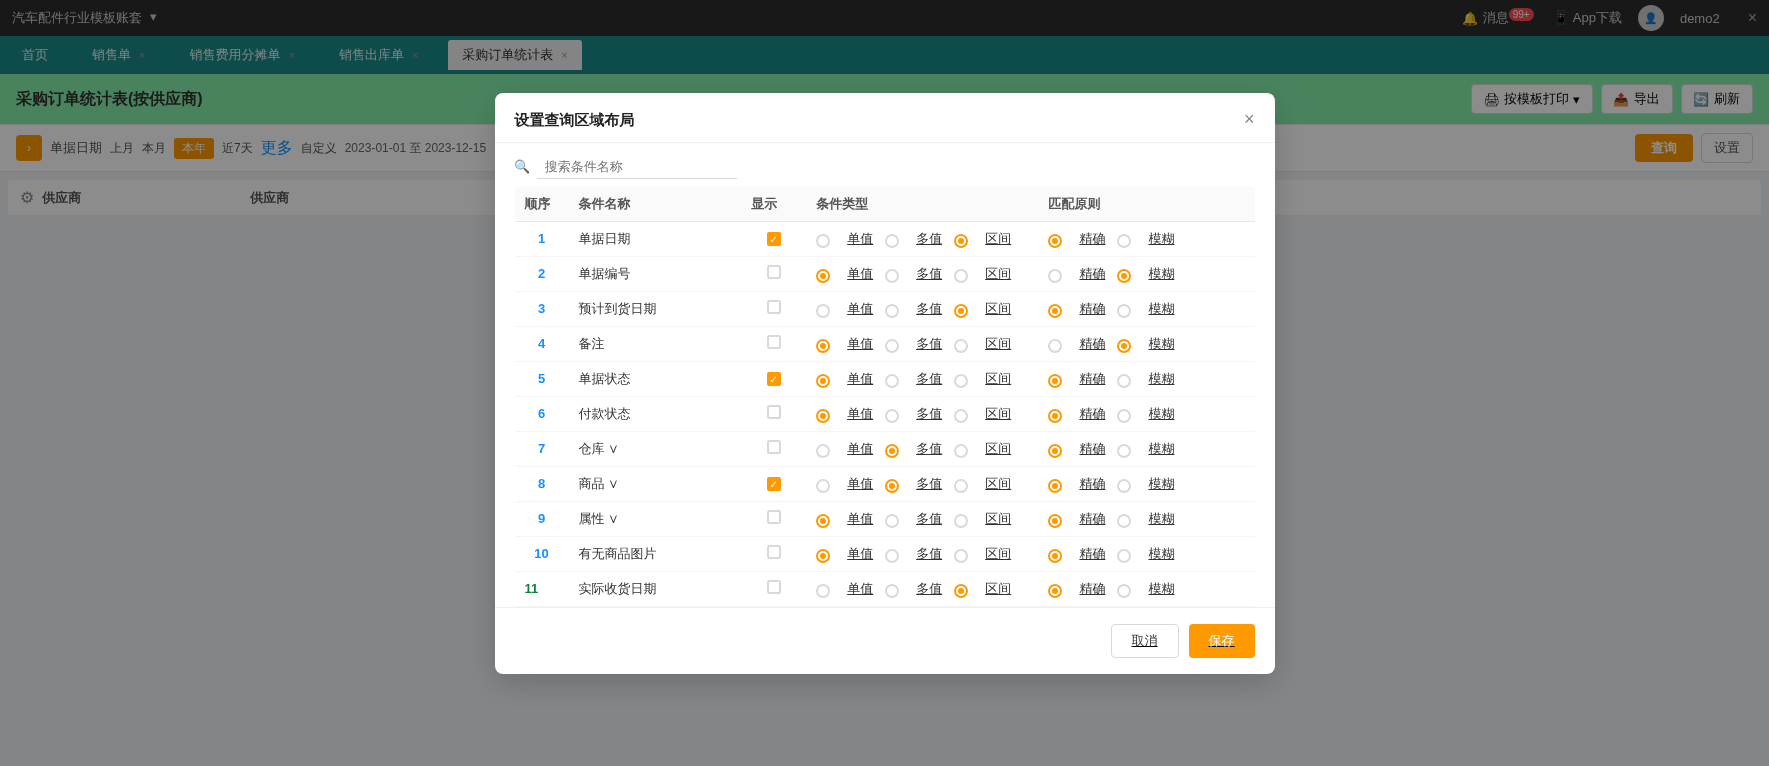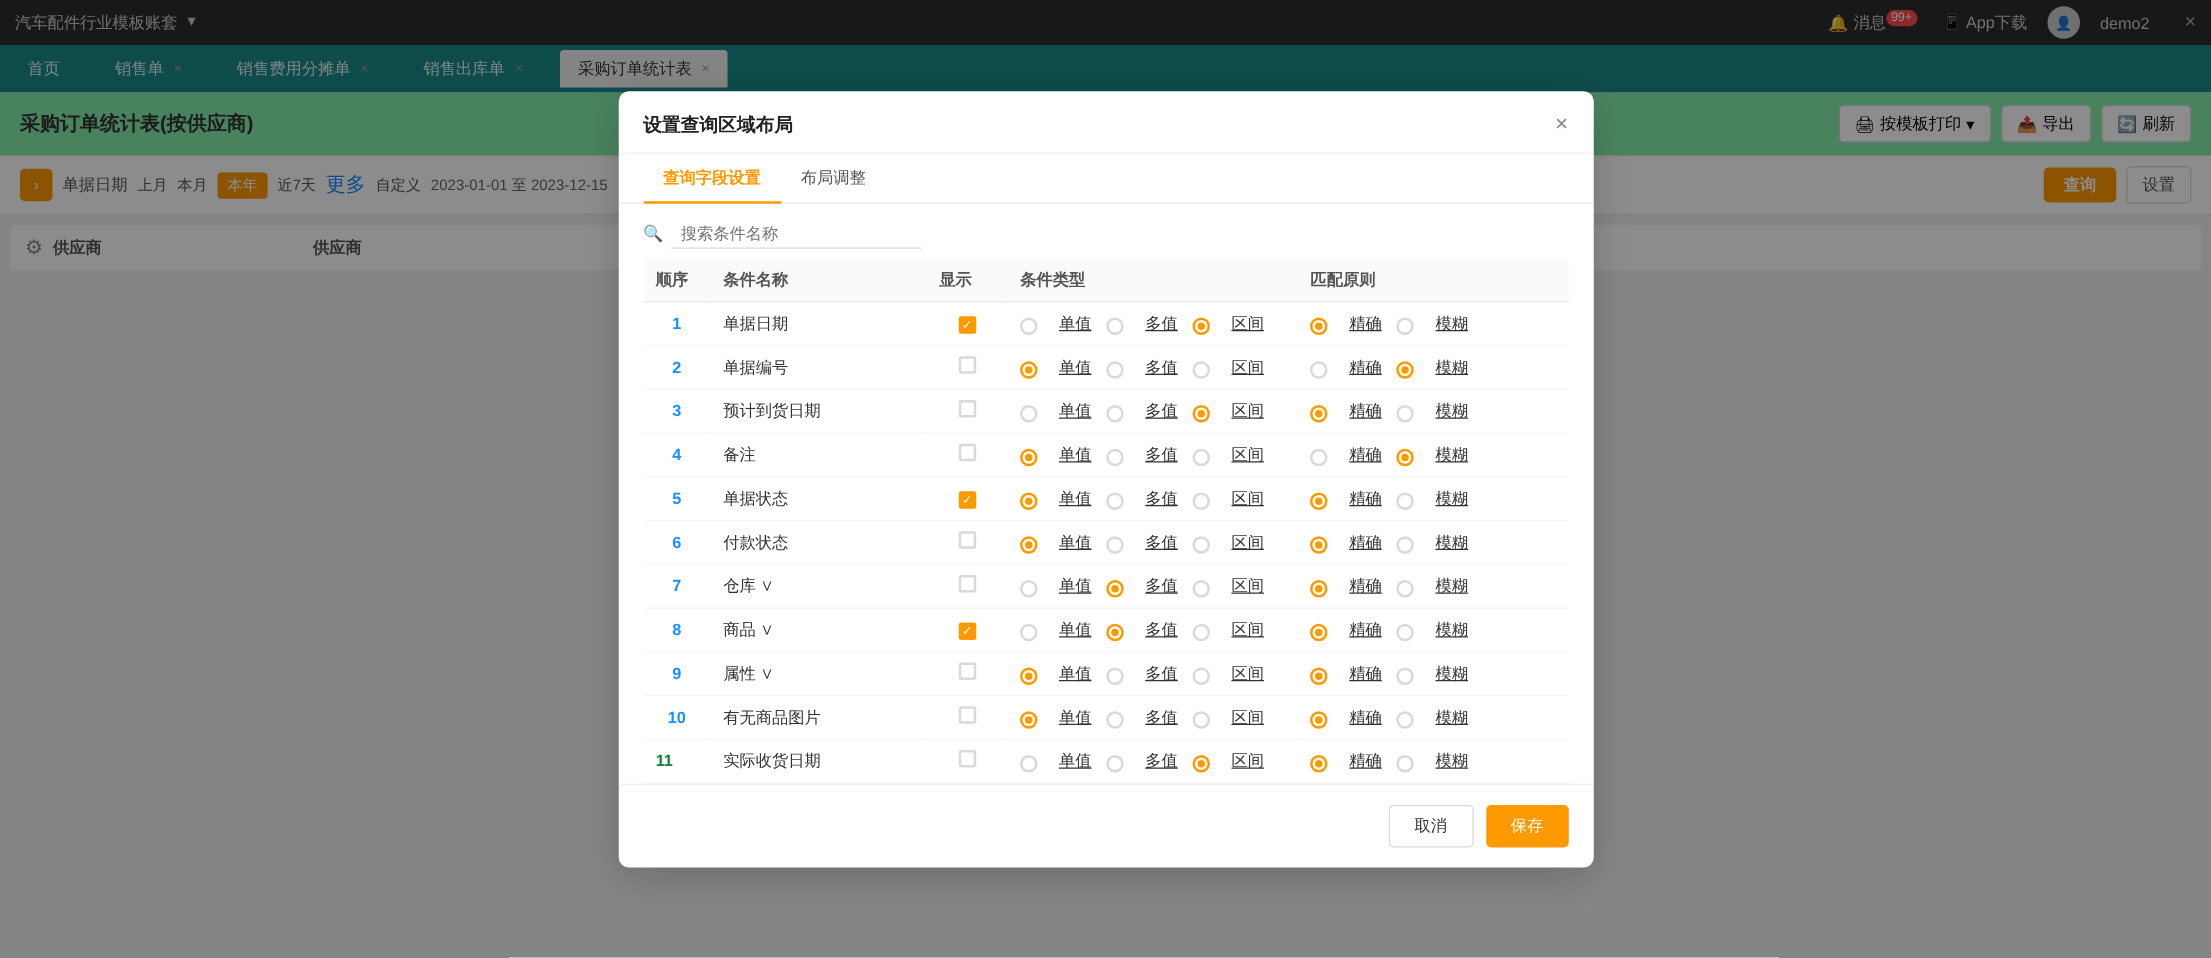--- a/index.html
+++ b/index.html
@@ -254,20 +254,21 @@
       font-size: 10px;
     }
 
     
     .dialog-footer {
       padding: 16px 20px;
       display: flex;
       justify-content: flex-end;
       gap: 10px;
       border-top: 1px solid #f0f0f0;
+      text-decoration: underline;
     }
     .btn-cancel {
       padding: 7px 20px;
       border: 1px solid #d9d9d9;
       background: white;
       border-radius: 4px;
       cursor: pointer;
       font-size: 13px;
       color: #333;
     }
@@ -374,28 +375,20 @@
 </div>
 
 <div class="overlay">
   <div class="dialog">
 
     <div class="dialog-header">
       <span class="dialog-title">设置查询区域布局</span>
       <span class="dialog-close">×</span>
     </div>
 
-    <div class="dialog-tabs">
-      <div class="dialog-tab active">
-        <span>查询字段设置</span>
-      </div>
-      <div class="dialog-tab">
-        <span>布局调整</span>
-      </div>
-    </div>
 
     <div class="dialog-search">
       <span style="color:#aaa;">🔍</span>
       <input class="dialog-search-input" type="text" placeholder="搜索条件名称" style="">
     </div>
 
     <div class="dialog-table-wrap">
       <table class="dialog-table">
         <thead>
           <tr>

